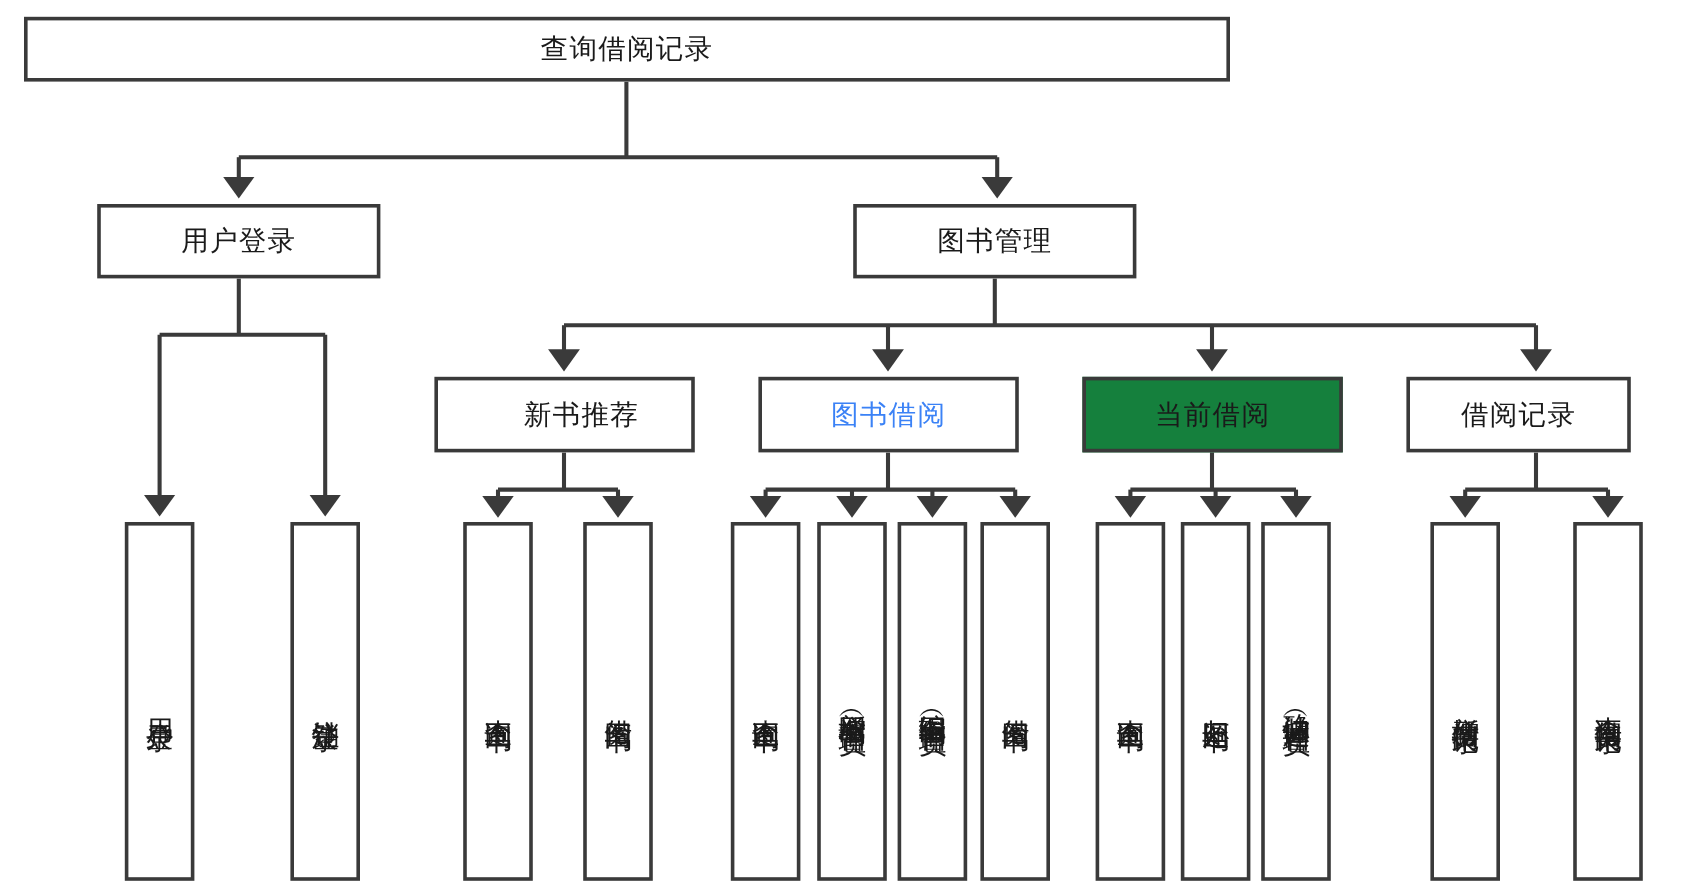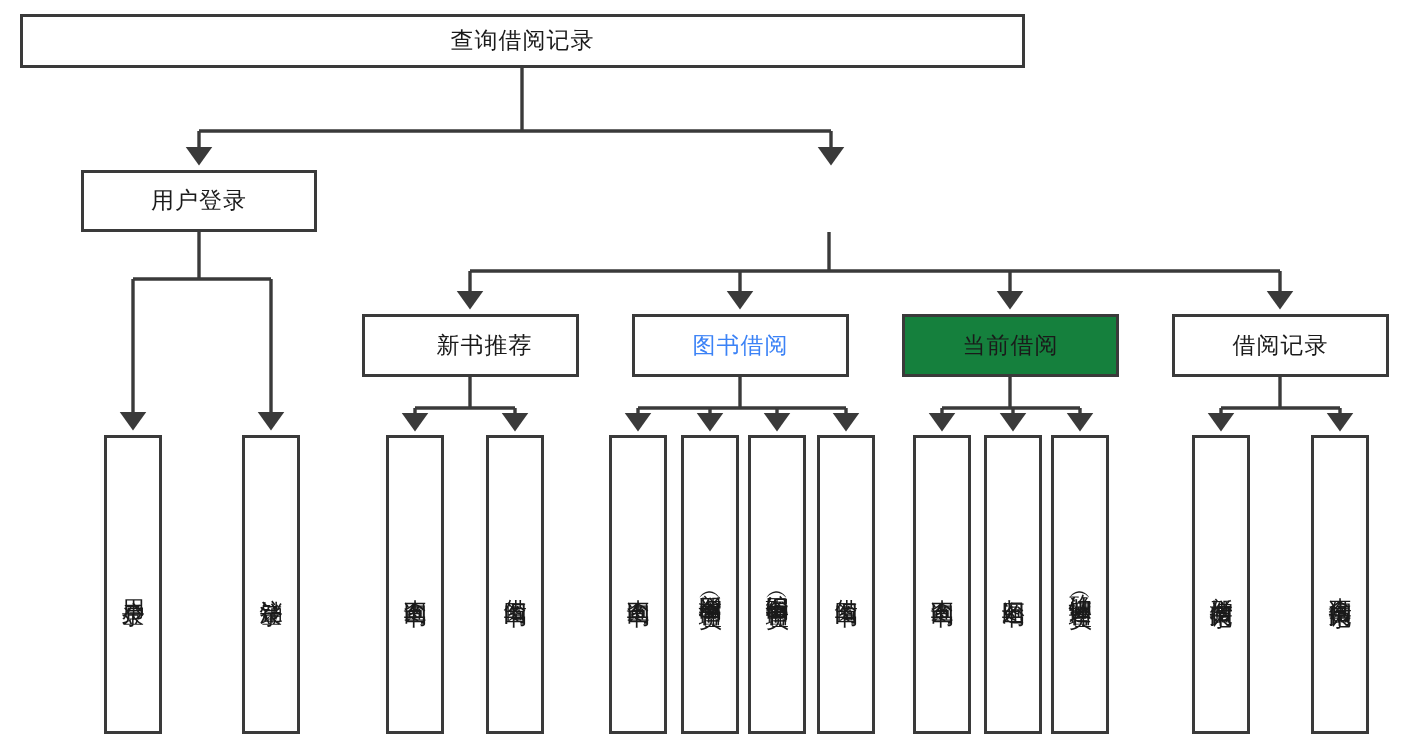--- a/index.html
+++ b/index.html
@@ -119,31 +119,34 @@
     </g>
   </svg>
 
   <div class="node node-h" style="left: 20px; top: 14px; width: 1005px; height: 54px; border-color: rgb(58, 58, 58); background: rgb(255, 255, 255); color: rgb(26, 26, 26);">
     <span class="node-label">查询借阅记录</span>
   </div>
 
   <div class="node node-h" style="left: 81px; top: 170px; width: 236px; height: 62px; border-color: rgb(58, 58, 58); background: rgb(255, 255, 255); color: rgb(26, 26, 26);">
     <span class="node-label">用户登录</span>
   </div>
+  <div class="node node-h" style="left: 711px; top: 170px; width: 236px; height: 62px; border-color: rgb(58, 58, 58); background: rgb(255, 255, 255); color: rgb(26, 26, 26);">
+    <span class="node-label">图书管理</span>
+  </div>
 
   <div class="node node-h" style="left: 362px; top: 314px; width: 217px; height: 63px; border-color: rgb(58, 58, 58); background: rgb(255, 255, 255); color: rgb(26, 26, 26); padding-left: 28px;">
     <span class="node-label">新书推荐</span>
   </div>
   <div class="node node-h" style="left: 632px; top: 314px; width: 217px; height: 63px; border-color: rgb(58, 58, 58); background: rgb(255, 255, 255); color: #3b82f6;">
     <span class="node-label">图书借阅</span>
   </div>
   <div class="node node-h" style="left: 902px; top: 314px; width: 217px; height: 63px; border-color: rgb(58, 58, 58); background: #15803d; color: rgb(26, 26, 26);">
     <span class="node-label">当前借阅</span>
   </div>
-  <div class="node node-h" style="left: 1172px; top: 314px; width: 217px; height: 63px; border-color: rgb(58, 58, 58); background: rgb(255, 255, 255); color: rgb(26, 26, 26);">
+  <div class="node node-h" style="left: 1172px; top: 314px; width: 187px; height: 63px; border-color: rgb(58, 58, 58); background: rgb(255, 255, 255); color: rgb(26, 26, 26);">
     <span class="node-label">借阅记录</span>
   </div>
 
   <div class="node node-v" style="left: 104px; top: 435px; width: 58px; height: 299px; border-color: rgb(58, 58, 58); background: rgb(255, 255, 255); color: rgb(26, 26, 26);">
     <span class="node-label">用户登录</span>
   </div>
   <div class="node node-v" style="left: 242px; top: 435px; width: 58px; height: 299px; border-color: rgb(58, 58, 58); background: rgb(255, 255, 255); color: rgb(26, 26, 26);">
     <span class="node-label">注销登录</span>
   </div>
   <div class="node node-v" style="left: 386px; top: 435px; width: 58px; height: 299px; border-color: rgb(58, 58, 58); background: rgb(255, 255, 255); color: rgb(26, 26, 26);">

